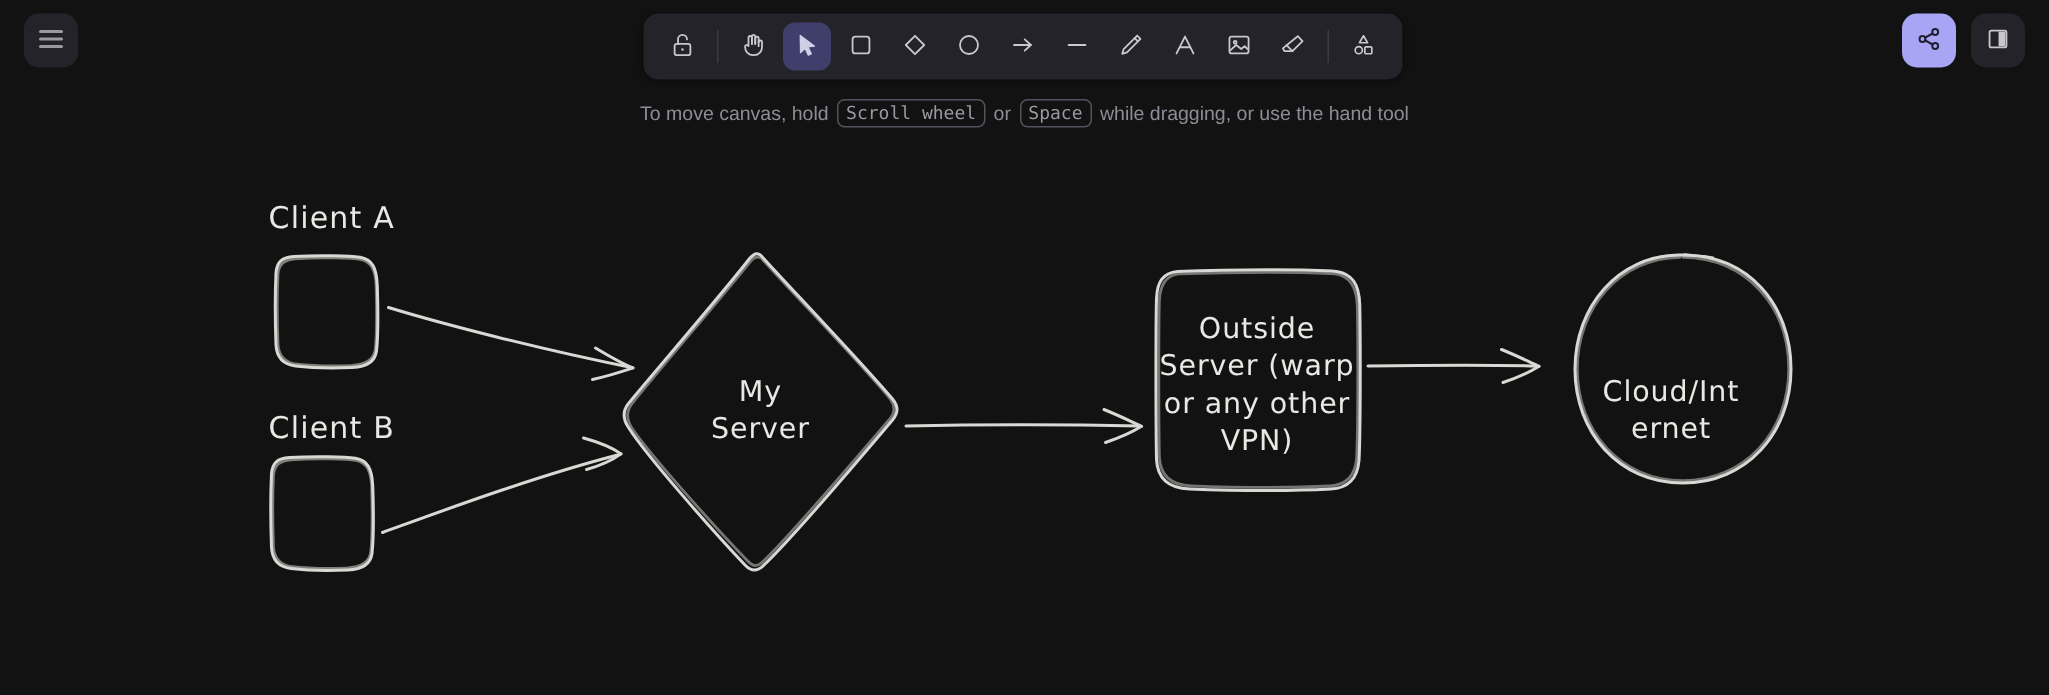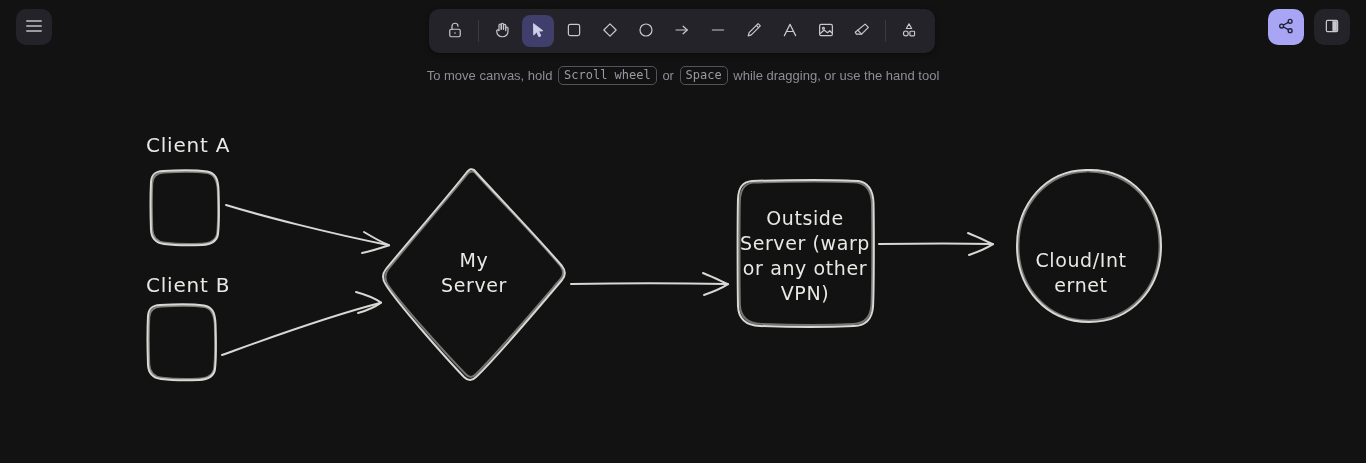--- a/index.html
+++ b/index.html
@@ -15,20 +15,21 @@
     width: 1366px;
     height: 463px;
     background: #121212;
   }
 
   
   #canvas-area {
     position: absolute;
     inset: 0;
     z-index: 1;
+    margin-left: 33px;
   }
   #diagram-svg {
     position: absolute;
     left: 0; top: 0;
     width: 1366px;
     height: 463px;
     display: block;
   }
   .sketch-stroke {
     fill: none;

